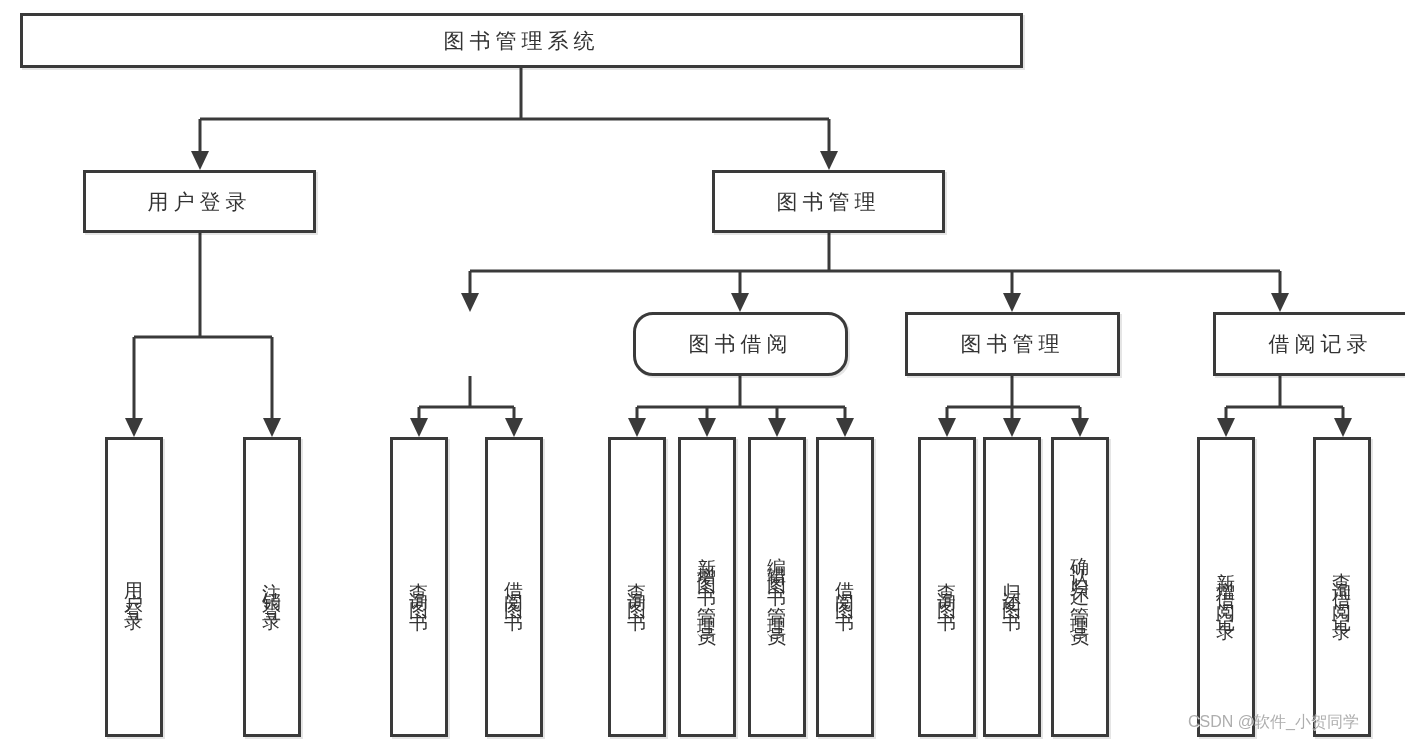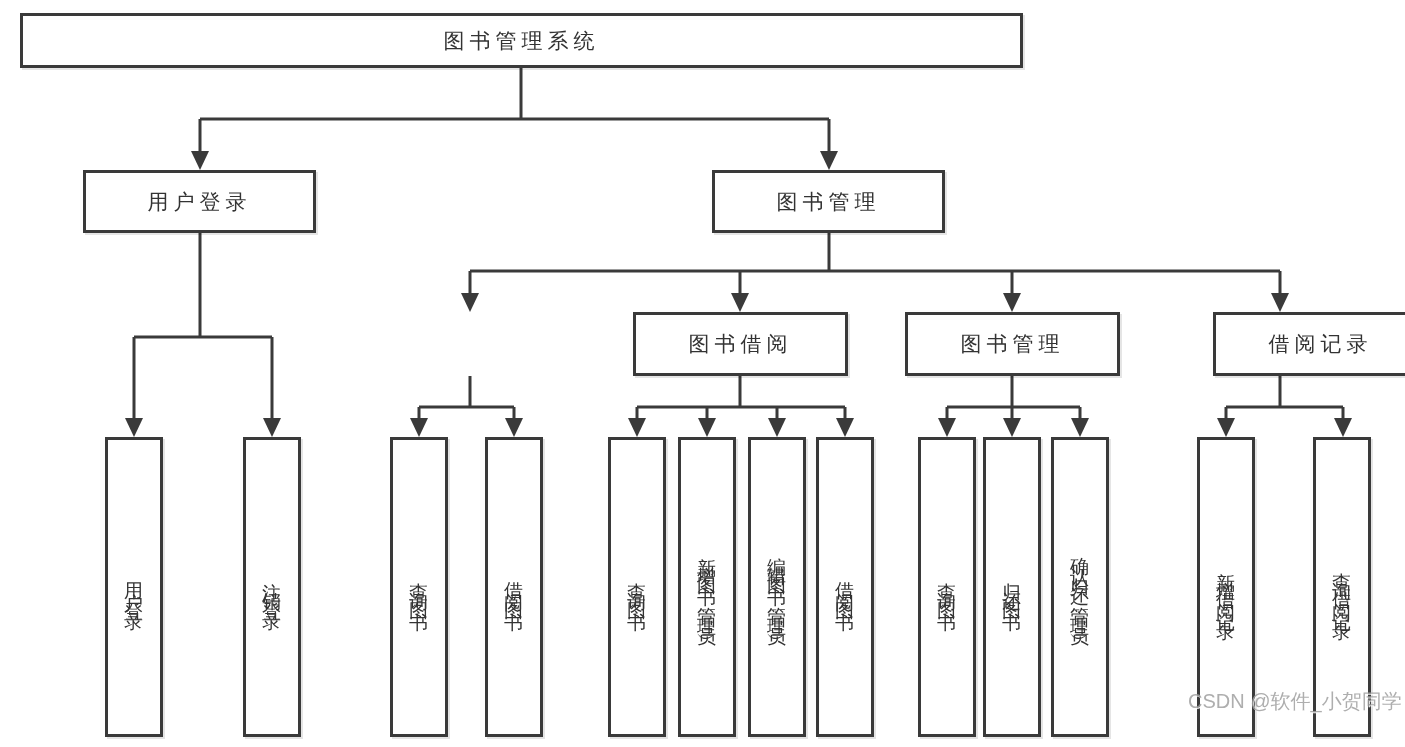--- a/index.html
+++ b/index.html
@@ -53,43 +53,43 @@
     white-space: nowrap;
   }
   
   .n-root   { left: 20px;   top: 13px;  width: 1003px; height: 55px; }
   
   .n-l1a    { left: 83px;   top: 170px; width: 233px;  height: 63px; }
   .n-l1b    { left: 712px;  top: 170px; width: 233px;  height: 63px; }
   
   .n-l2 { top: 312px; width: 215px; height: 64px; }
   .n-l2a { left: 363px; }
-  .n-l2b { left: 633px; }
+  .n-l2b { left: 633px; border-radius: 20px; }
   .n-l2c { left: 905px; }
   .n-l2d { left: 1213px; }
   
   .leaf { top: 437px; width: 58px; height: 300px; }
   .lf1  { left: 105px; }
   .lf2  { left: 243px; }
   .lf3  { left: 390px; }
   .lf4  { left: 485px; }
   .lf5  { left: 608px; }
   .lf6  { left: 678px; }
   .lf7  { left: 748px; }
   .lf8  { left: 816px; }
   .lf9  { left: 918px; }
   .lf10 { left: 983px; }
   .lf11 { left: 1051px; }
   .lf12 { left: 1197px; }
   .lf13 { left: 1313px; }
   .watermark {
     position: absolute;
     left: 1188px;
-    top: 688px;
-    font-size: 20px;
+    top: 712px;
+    font-size: 16px;
     color: var(--watermark);
     opacity: 0.85;
     text-shadow: 1px 1px 0 #ffffff;
     white-space: nowrap;
     z-index: 5;
   }
 </style>
 </head>
 <body>
 

